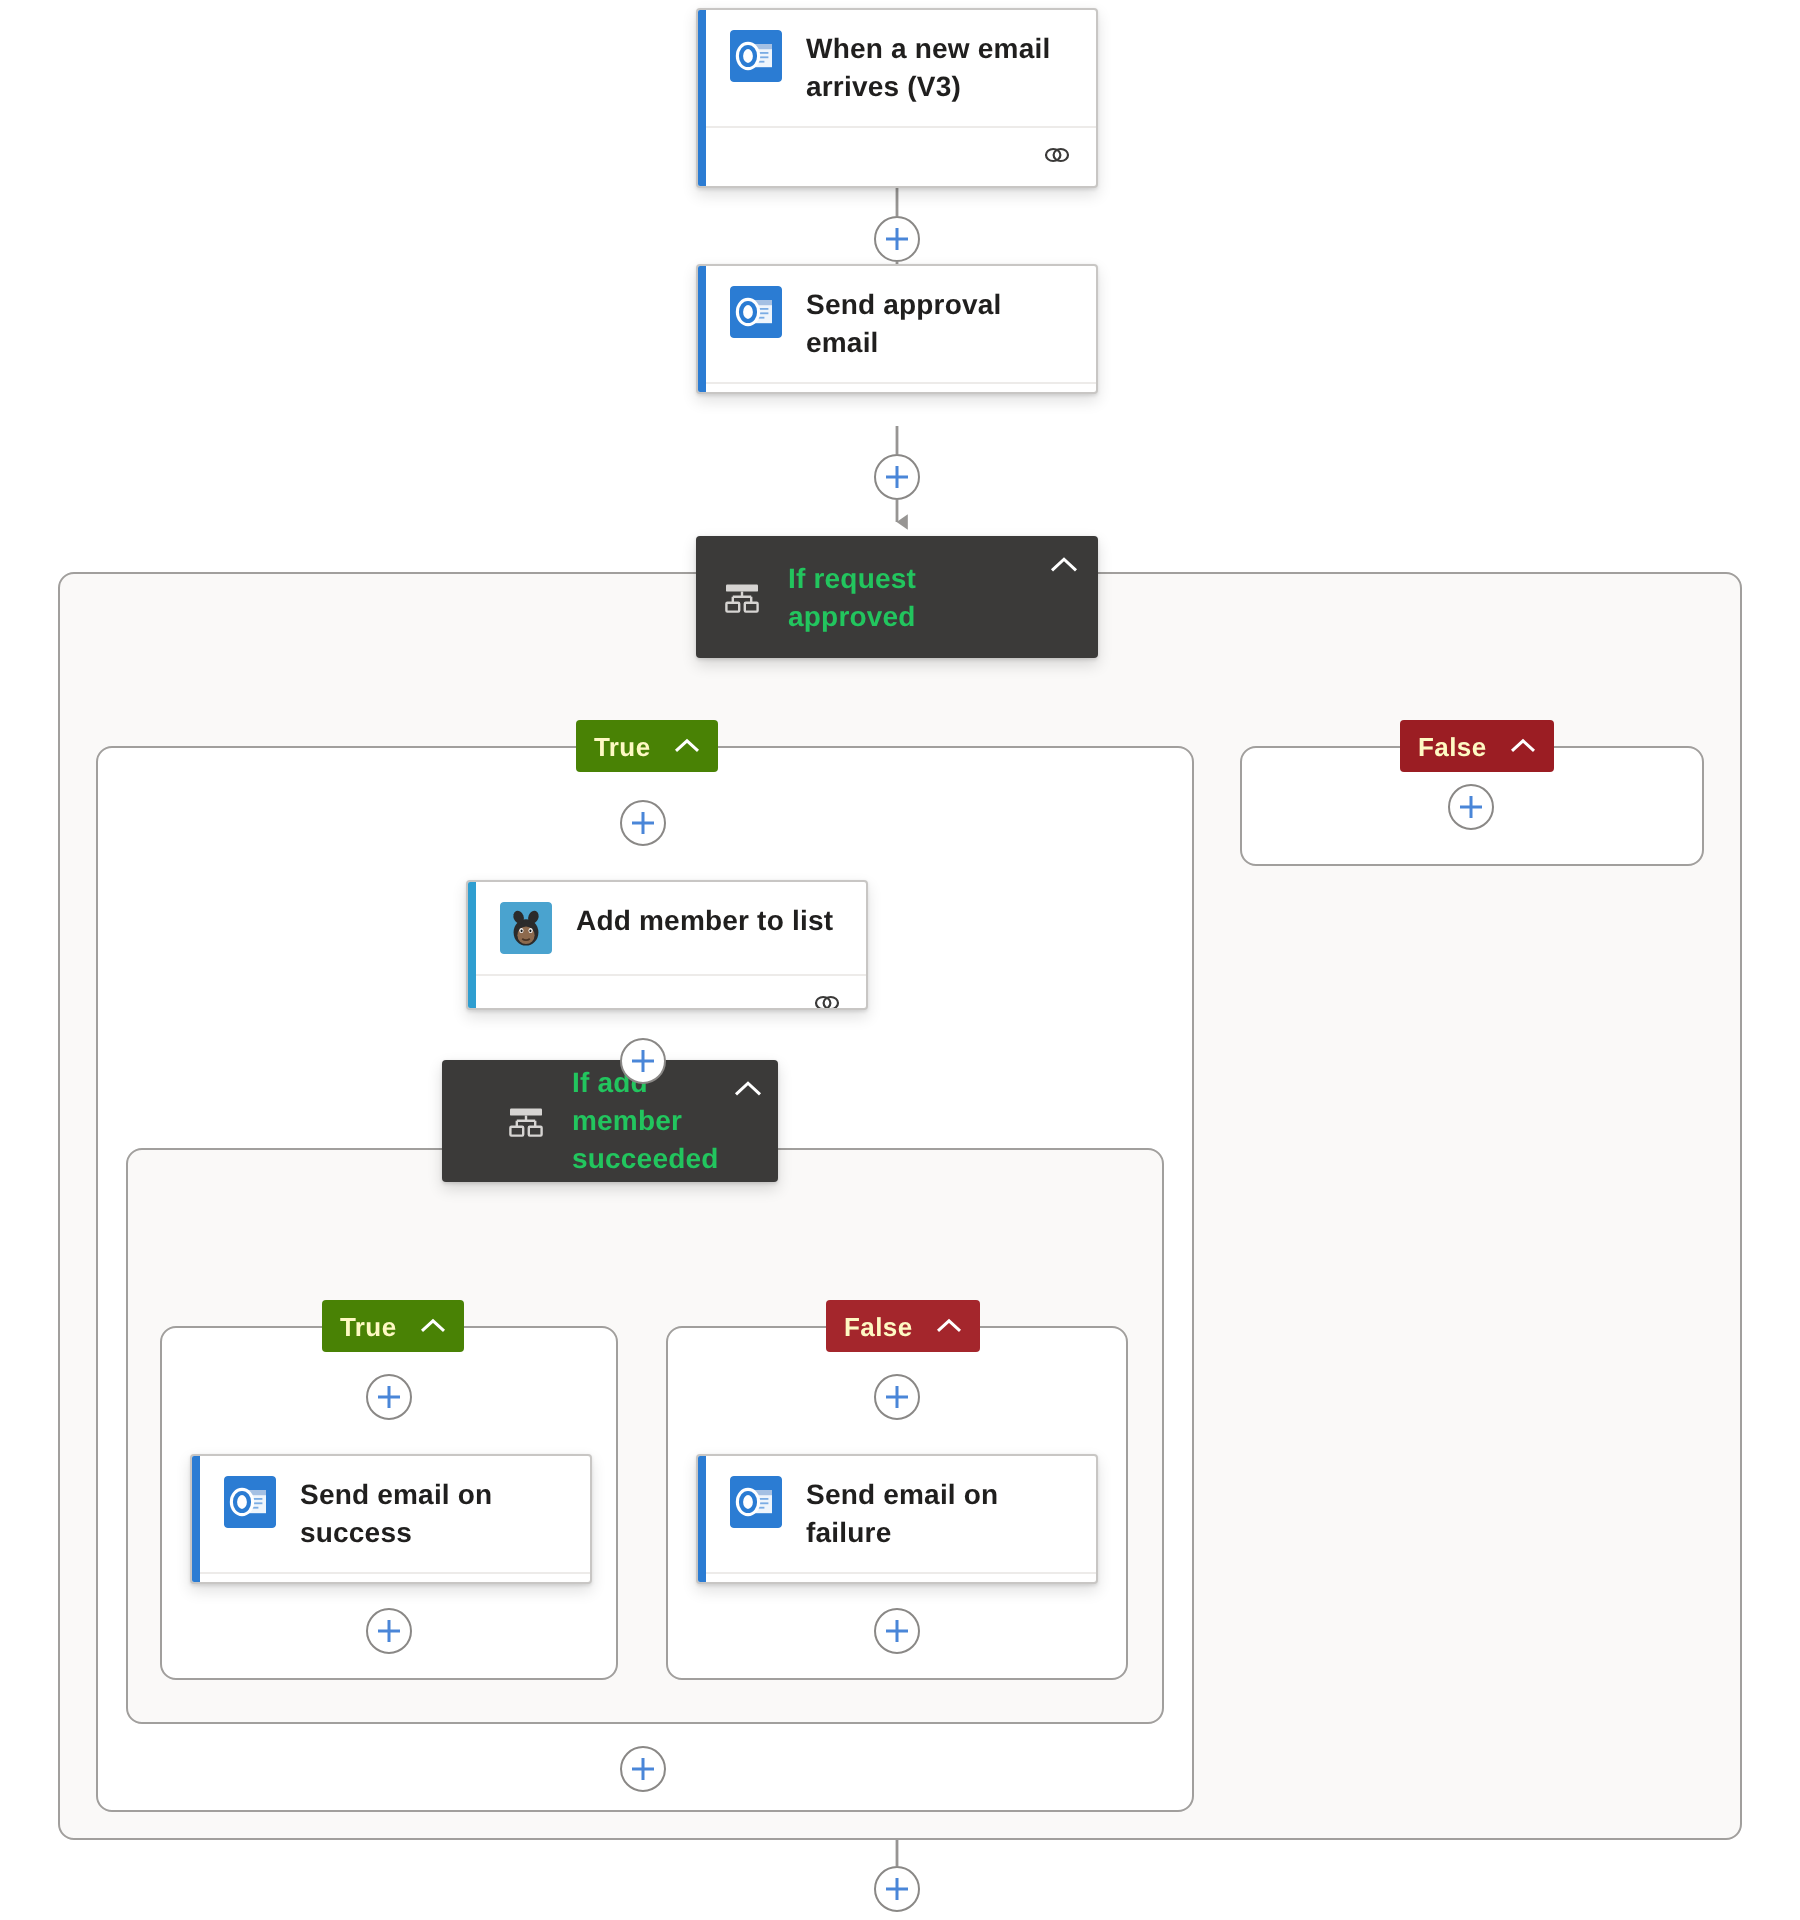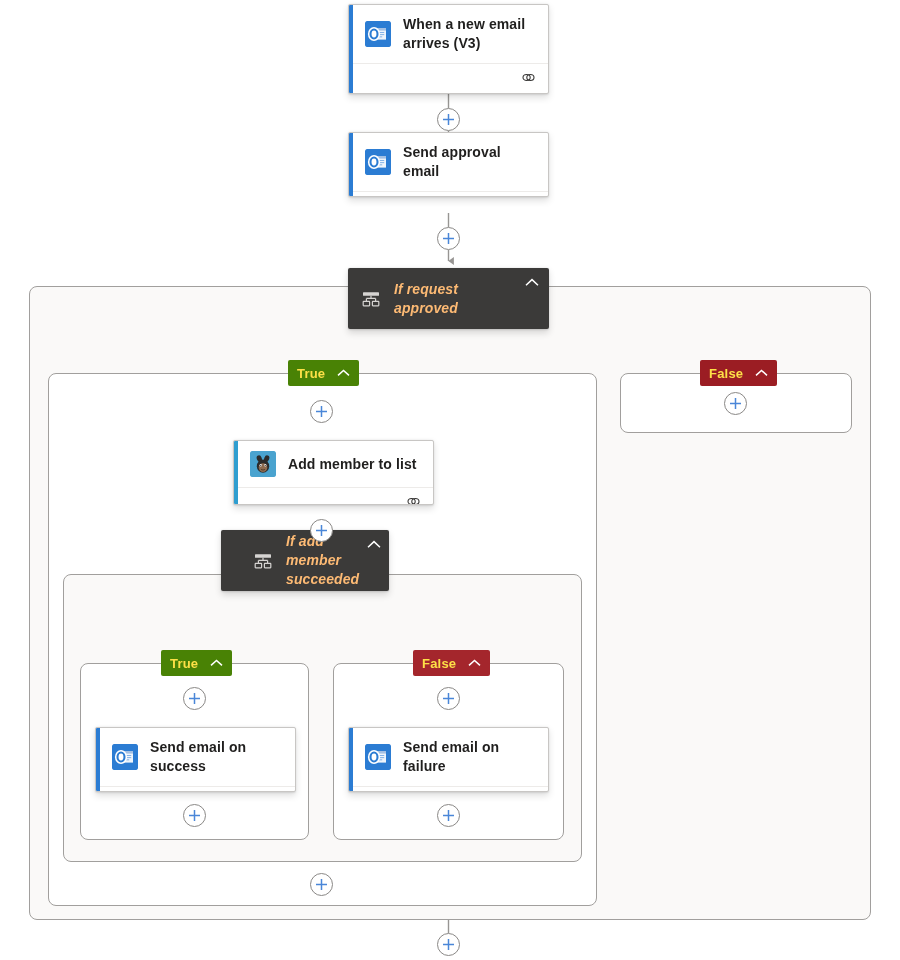--- a/index.html
+++ b/index.html
@@ -47,21 +47,21 @@
     overflow: hidden;
     box-shadow: 0 0.6px 1.8px rgba(0,0,0,0.10), 0 3.2px 7.2px rgba(0,0,0,0.12);
   }
   .card .accent {
     position: absolute;
     left: 0; top: 0; bottom: 0;
     width: 4px;
   }
   .card-head {
     display: flex;
-    align-items: center;
+    align-items: flex-start;
     padding: 10px 12px 10px 16px;
     min-height: 46px;
     box-sizing: border-box;
   }
   .card-icon {
     width: 26px;
     height: 26px;
     flex: 0 0 26px;
     border-radius: 2px;
     margin-right: 12px;
@@ -99,41 +99,40 @@
     width: 22px; height: 22px;
     flex: 0 0 22px;
     margin-right: 12px;
     display: block;
   }
   .cond-title {
     flex: 1 1 auto;
     font-size: 14px;
     line-height: 19px;
     font-weight: 600;
-    color: #fdba74;
+    color: #22c55e;
     letter-spacing: 0.1px;
-    font-style: italic;
   }
   .cond-chev {
     flex: 0 0 auto;
     margin-left: 8px;
     align-self: flex-start;
     margin-top: 2px;
   }
 
   
   .pill {
     position: absolute;
     box-sizing: border-box;
     height: 26px;
     display: flex;
     align-items: center;
     padding: 0 9px;
     border-radius: 2px;
-    color: #fde047;
+    color: #fef9c3;
     font-size: 13px;
     font-weight: 700;
     letter-spacing: 0.2px;
     z-index: 4;
   }
   .pill .pill-label { margin-right: 12px; }
   .pill.true  { background: #498205; }
   .pill.false { background: #a4262c; }
   .pill.false-outer { background: #9b1d23; }
 

